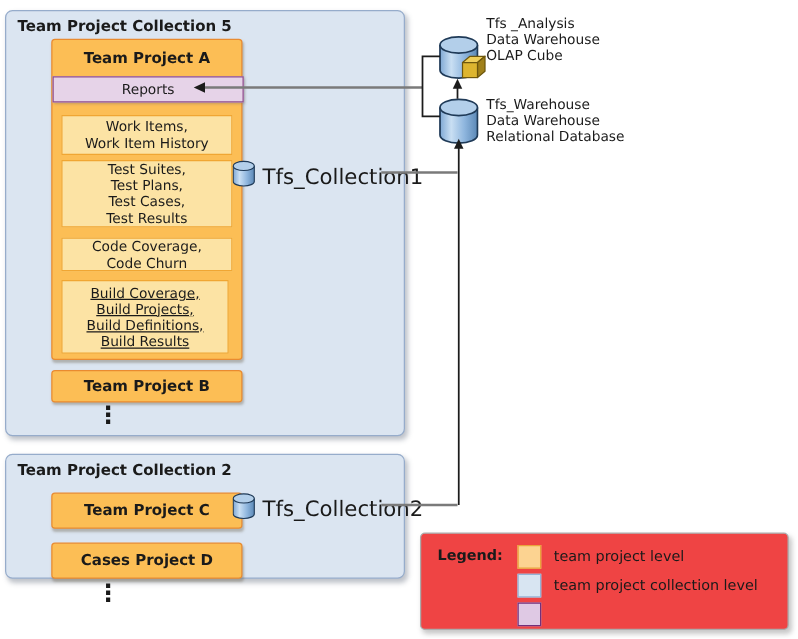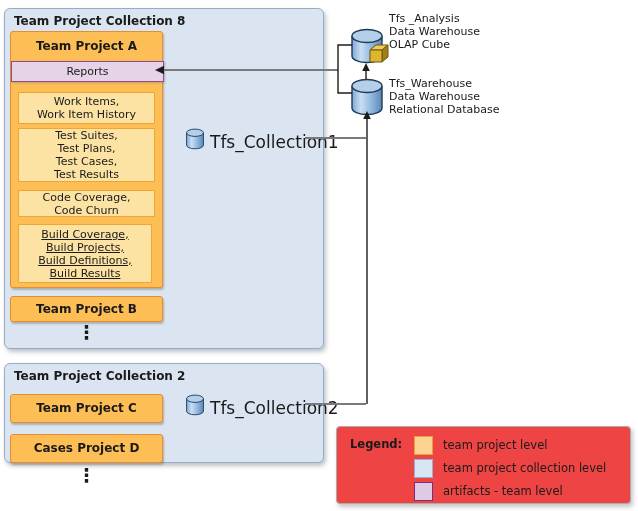--- a/index.html
+++ b/index.html
@@ -13,20 +13,21 @@
     border:1px solid var(--collection-border,#96ACCB);
     border-radius:6px;
     box-shadow:2px 3px 4px rgba(110,120,135,.45);
   }
   .panel-title{font-size:12px;font-weight:bold;white-space:nowrap;}
   .project{
     background:var(--project-fill,#FCBE55);
     border:1px solid var(--project-border,#E98B30);
     border-radius:3px;
     box-shadow:1px 2px 2px rgba(110,100,80,.4);
+    margin-left:31px;
   }
   .project-title{font-size:12px;font-weight:bold;text-align:center;white-space:nowrap;}
   .artifact{
     background:var(--artifact-fill,#FCE3A4);
     border:1px solid var(--artifact-border,#F0A633);
     display:flex;align-items:center;justify-content:center;
     text-align:center;font-size:11px;line-height:13px;white-space:pre-line;
   }
   .reports{
     background:var(--reports-fill,#E6D3E8);
@@ -57,21 +58,21 @@
       <linearGradient id="cylGrad" x1="0" y1="0" x2="1" y2="0">
         <stop offset="0" stop-color="#7FA8D4"></stop>
         <stop offset="0.3" stop-color="#C9DFF3"></stop>
         <stop offset="0.65" stop-color="#8FB6DE"></stop>
         <stop offset="1" stop-color="#5B88B6"></stop>
       </linearGradient>
     </defs>
   </svg>
 
   <div class="abs panel" style="left:4px;top:8px;width:320px;height:341px;">
-    <div class="abs panel-title" style="left:9px;top:5px;">Team Project Collection 8</div>
+    <div class="abs panel-title" style="left:9px;top:5px;">Team Project Collection 5</div>
 
     <div class="abs project" style="left:5px;top:22px;width:153px;height:257px;">
       <div class="project-title" style="padding-top:7px;">Team Project A</div>
       <div class="abs reports" style="left:0;top:29px;width:153px;height:21px;">Reports</div>
       <div class="abs artifact" style="left:7px;top:96px;width:137px;height:54px;">Test Suites,
 Test Plans,
 Test Cases,
 Test Results</div>
       <div class="abs artifact" style="left:7px;top:60px;width:137px;height:32px;">Work Items,
 Work Item History</div>
@@ -145,21 +146,20 @@
   <div class="abs legend" style="left:336px;top:426px;width:295px;height:78px;">
     <div class="abs legend-title" style="left:13px;top:10px;">Legend:</div>
 
     <div class="abs swatch" style="left: 77px; top: 9px; background-color: rgb(252, 211, 145); border-color: rgb(233, 162, 59);"></div>
     <div class="abs legend-label" style="left:106px;top:11px;">team project level</div>
 
     <div class="abs swatch" style="left: 77px; top: 32px; background-color: rgb(216, 229, 242); border-color: rgb(148, 178, 214);"></div>
     <div class="abs legend-label" style="left:106px;top:34px;">team project collection level</div>
 
     <div class="abs swatch" style="left: 77px; top: 55px; background-color: rgb(223, 201, 228); border-color: rgb(115, 48, 123);"></div>
-    <div class="abs legend-label" style="left:106px;top:57px;">artifacts - team level</div>
   </div>
 
   <svg class="overlay" width="638" height="511">
     <g stroke="#7A7A7A" stroke-width="2" fill="none">
       <path d="M162 70 H338"></path>
       <path d="M305 138 H366"></path>
       <path d="M305 404 H366"></path>
     </g>
     <g stroke="#1C1C1C" stroke-width="1.4" fill="none">
       <path d="M352 45 H338 V93 H352"></path>

